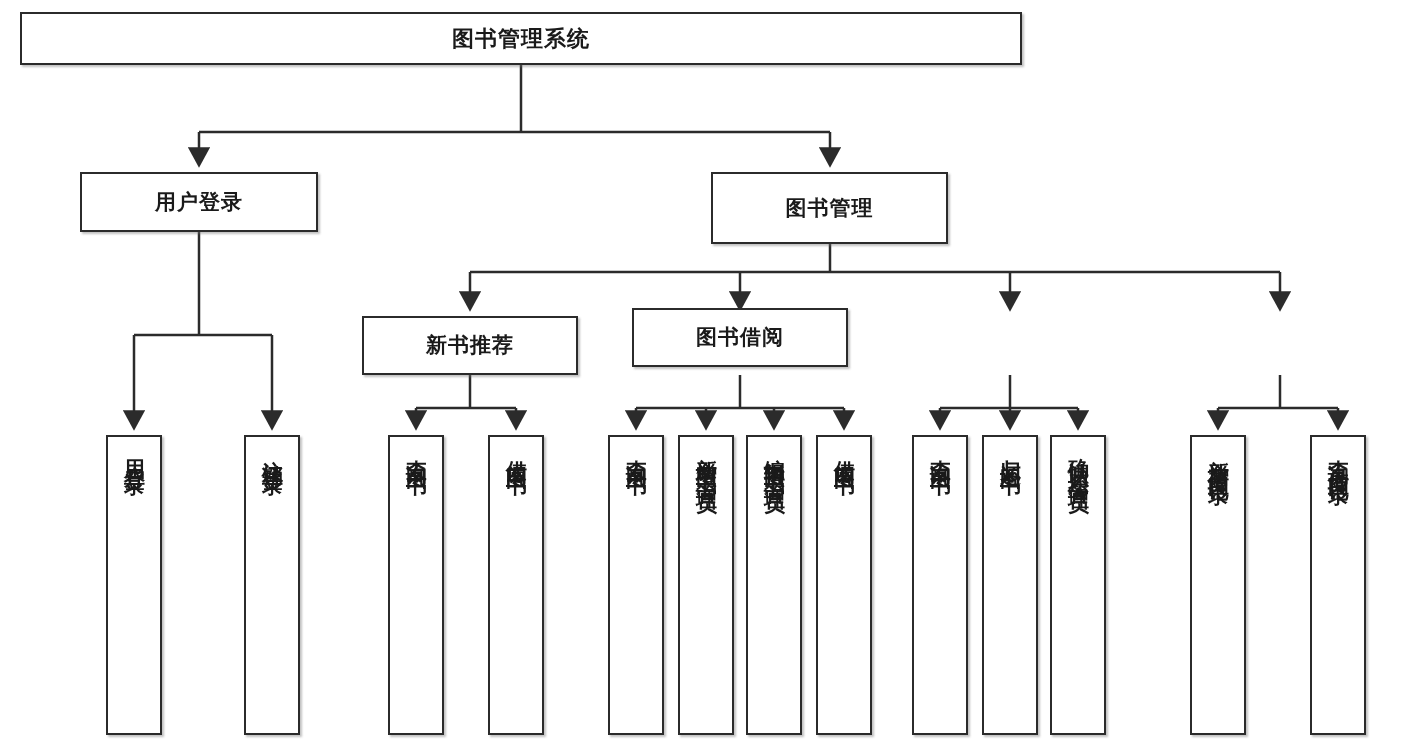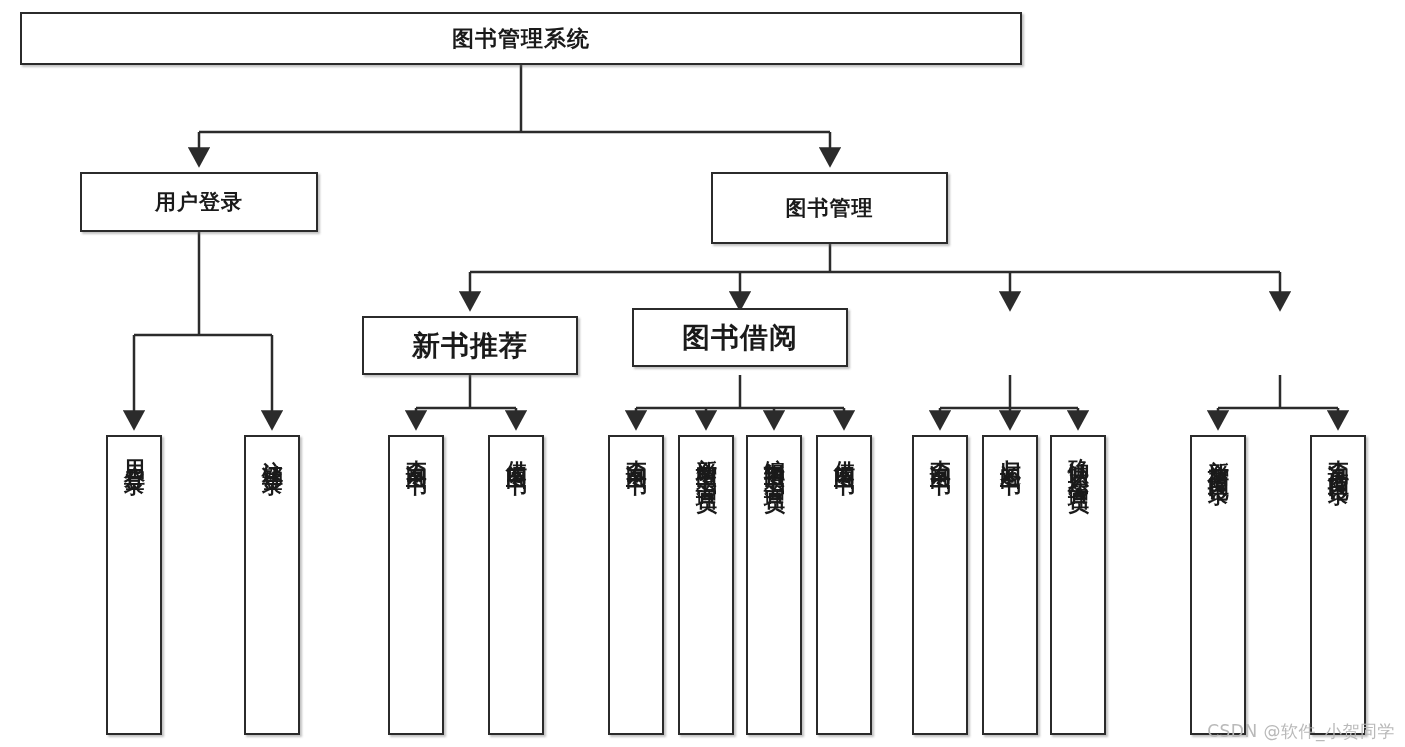--- a/index.html
+++ b/index.html
@@ -36,21 +36,21 @@
   }
   .node .label{
     display:block;
     line-height:1.18;
     letter-spacing:1px;
     white-space:nowrap;
     font-weight:bold;
   }
   .node.root{ font-size:22px; }
   .node.lvl1{ font-size:21px; }
-  .node.lvl2{ font-size:28px; }
+  .node.lvl2{ font-size:21px; }
   .node.leaf{
     align-items:flex-start;
     justify-content:center;
     padding-top:6px;
     font-size:21px;
   }
   .node.leaf .label{
     writing-mode:vertical-rl;
     text-orientation:upright;
     letter-spacing:5px;
@@ -179,14 +179,13 @@
   <div class="node leaf tall-label" id="node-leaf-10" style="left: 1050px; top: 435px; width: 56px; height: 300px;">
     <span class="label">确认归还（管理员）</span>
   </div>
   <div class="node leaf" id="node-leaf-11" style="left: 1190px; top: 435px; width: 56px; height: 300px;">
     <span class="label">新增借阅记录</span>
   </div>
   <div class="node leaf" id="node-leaf-12" style="left: 1310px; top: 435px; width: 56px; height: 300px;">
     <span class="label">查询借阅记录</span>
   </div>
 
-  <div id="watermark">CSDN @软件_小贺同学</div>
 </div>
 
 </body></html>

